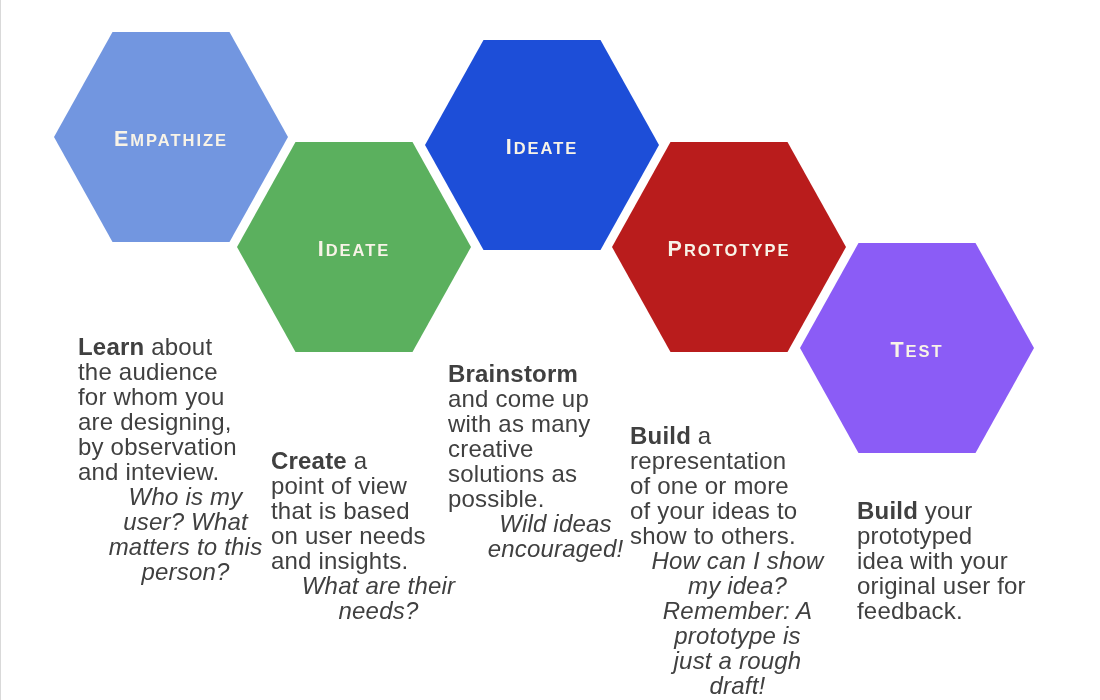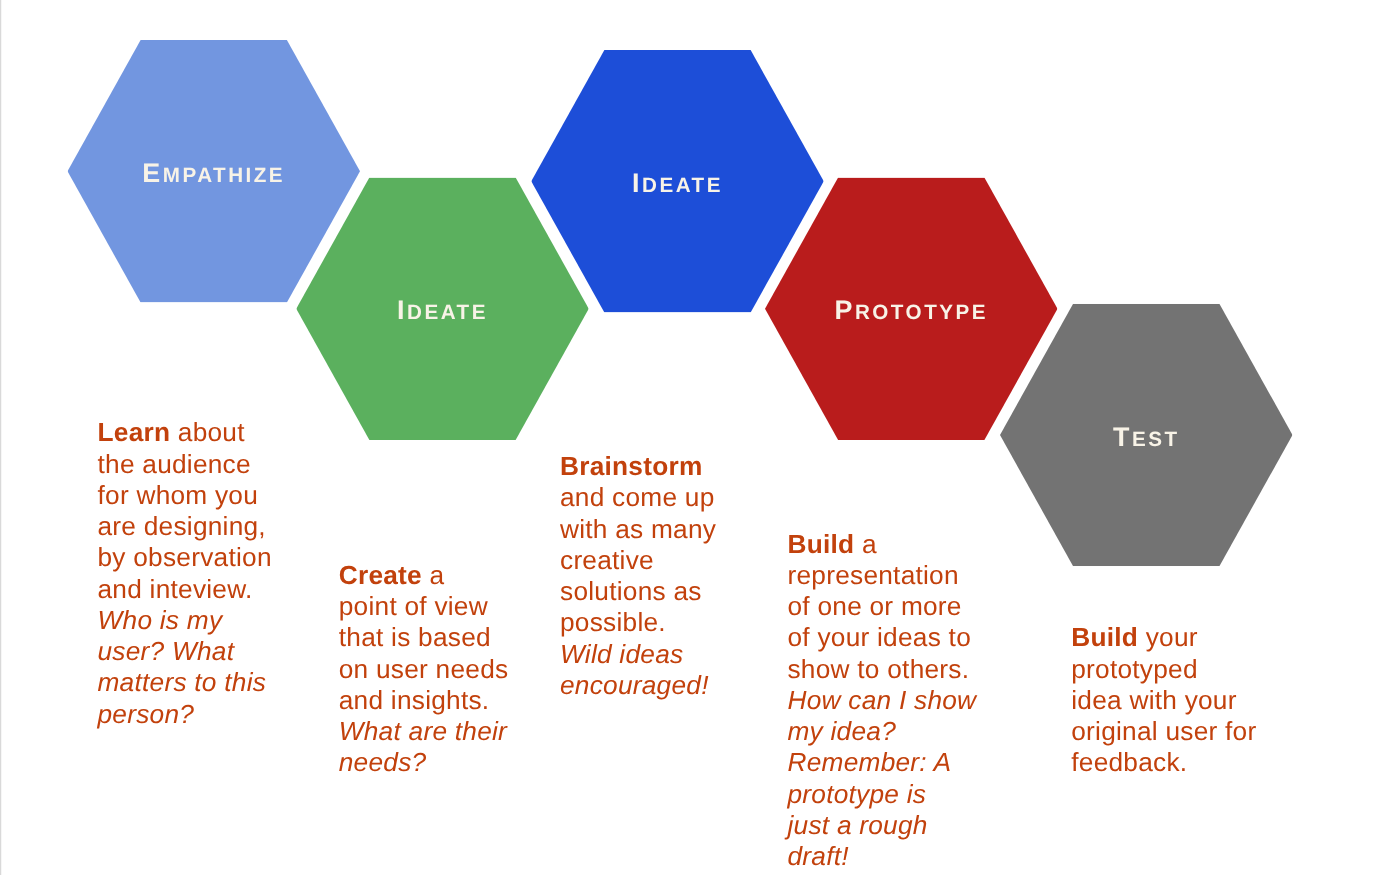--- a/index.html
+++ b/index.html
@@ -40,28 +40,28 @@
   }
   .hex-1 { left: 53px;  top: 32px;  }
   .hex-2 { left: 236px; top: 142px; }
   .hex-3 { left: 424px; top: 40px;  }
   .hex-4 { left: 611px; top: 142px; }
   .hex-5 { left: 799px; top: 243px; }
 
   .desc {
     position: absolute;
     width: 215px;
-    font-size: 21px;
+    font-size: 24px;
     line-height: 25px;
     letter-spacing: 0.2px;
-    color: #c2410c;
+    color: #404040;
     white-space: pre-line;
   }
   .desc .lead { font-weight: 700; }
-  .desc .question { font-style: italic; }
+  .desc .question { font-style: italic; text-align: center; }
   .desc-1 { left: 77px;  top: 334px; }
   .desc-2 { left: 270px; top: 448px; }
   .desc-3 { left: 447px; top: 361px; }
   .desc-4 { left: 629px; top: 423px; }
   .desc-5 { left: 856px; top: 498px; }
 </style>
 </head>
 <body>
 
 <div class="stage">
@@ -71,21 +71,21 @@
     </div>
   <div class="hex hex-2" style="background-color: rgb(91, 176, 94);">
       <span class="hex-label">IDEATE</span>
     </div>
   <div class="hex hex-3" style="background-color: #1d4ed8;">
       <span class="hex-label">IDEATE</span>
     </div>
   <div class="hex hex-4" style="background-color: #b91c1c;">
       <span class="hex-label">PROTOTYPE</span>
     </div>
-  <div class="hex hex-5" style="background-color: #737373;">
+  <div class="hex hex-5" style="background-color: #8b5cf6;">
       <span class="hex-label">TEST</span>
     </div>
 
   <div class="desc desc-1"><span class="lead">Learn</span><span class="body-text"> about
 the audience
 for whom you
 are designing,
 by observation
 and inteview.</span><div class="question">Who is my
 user? What

